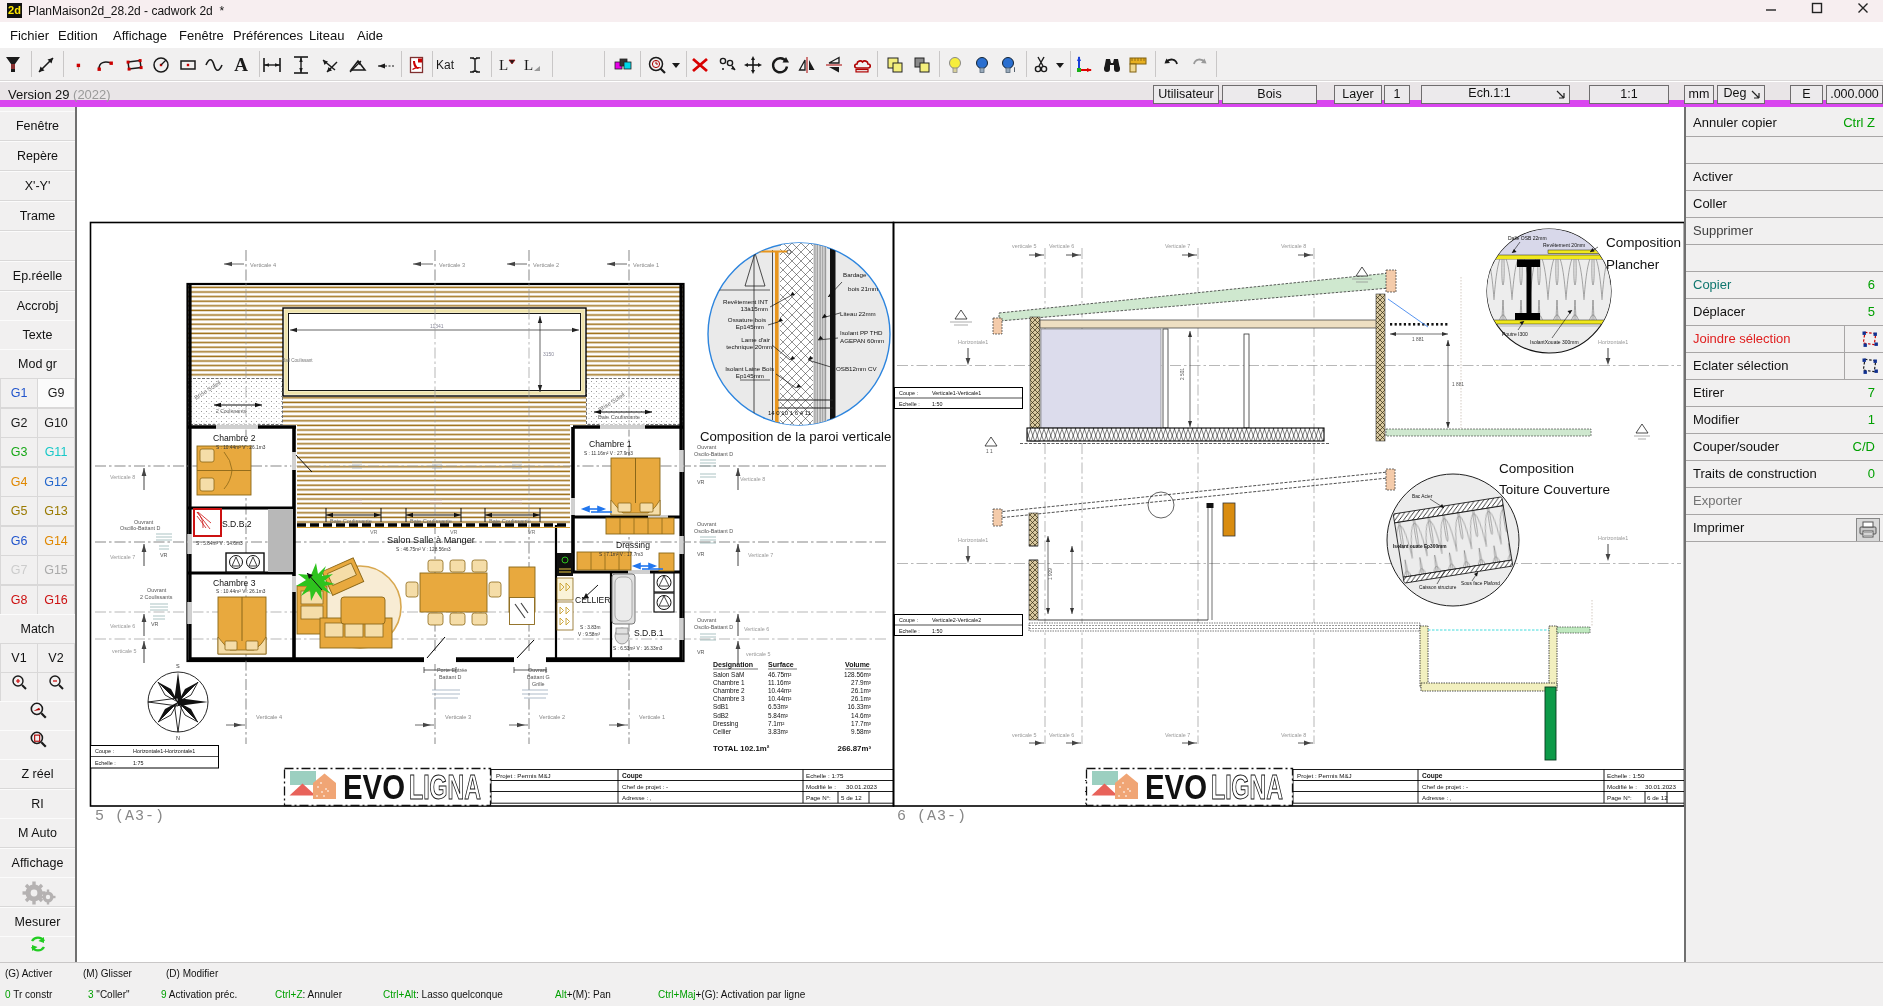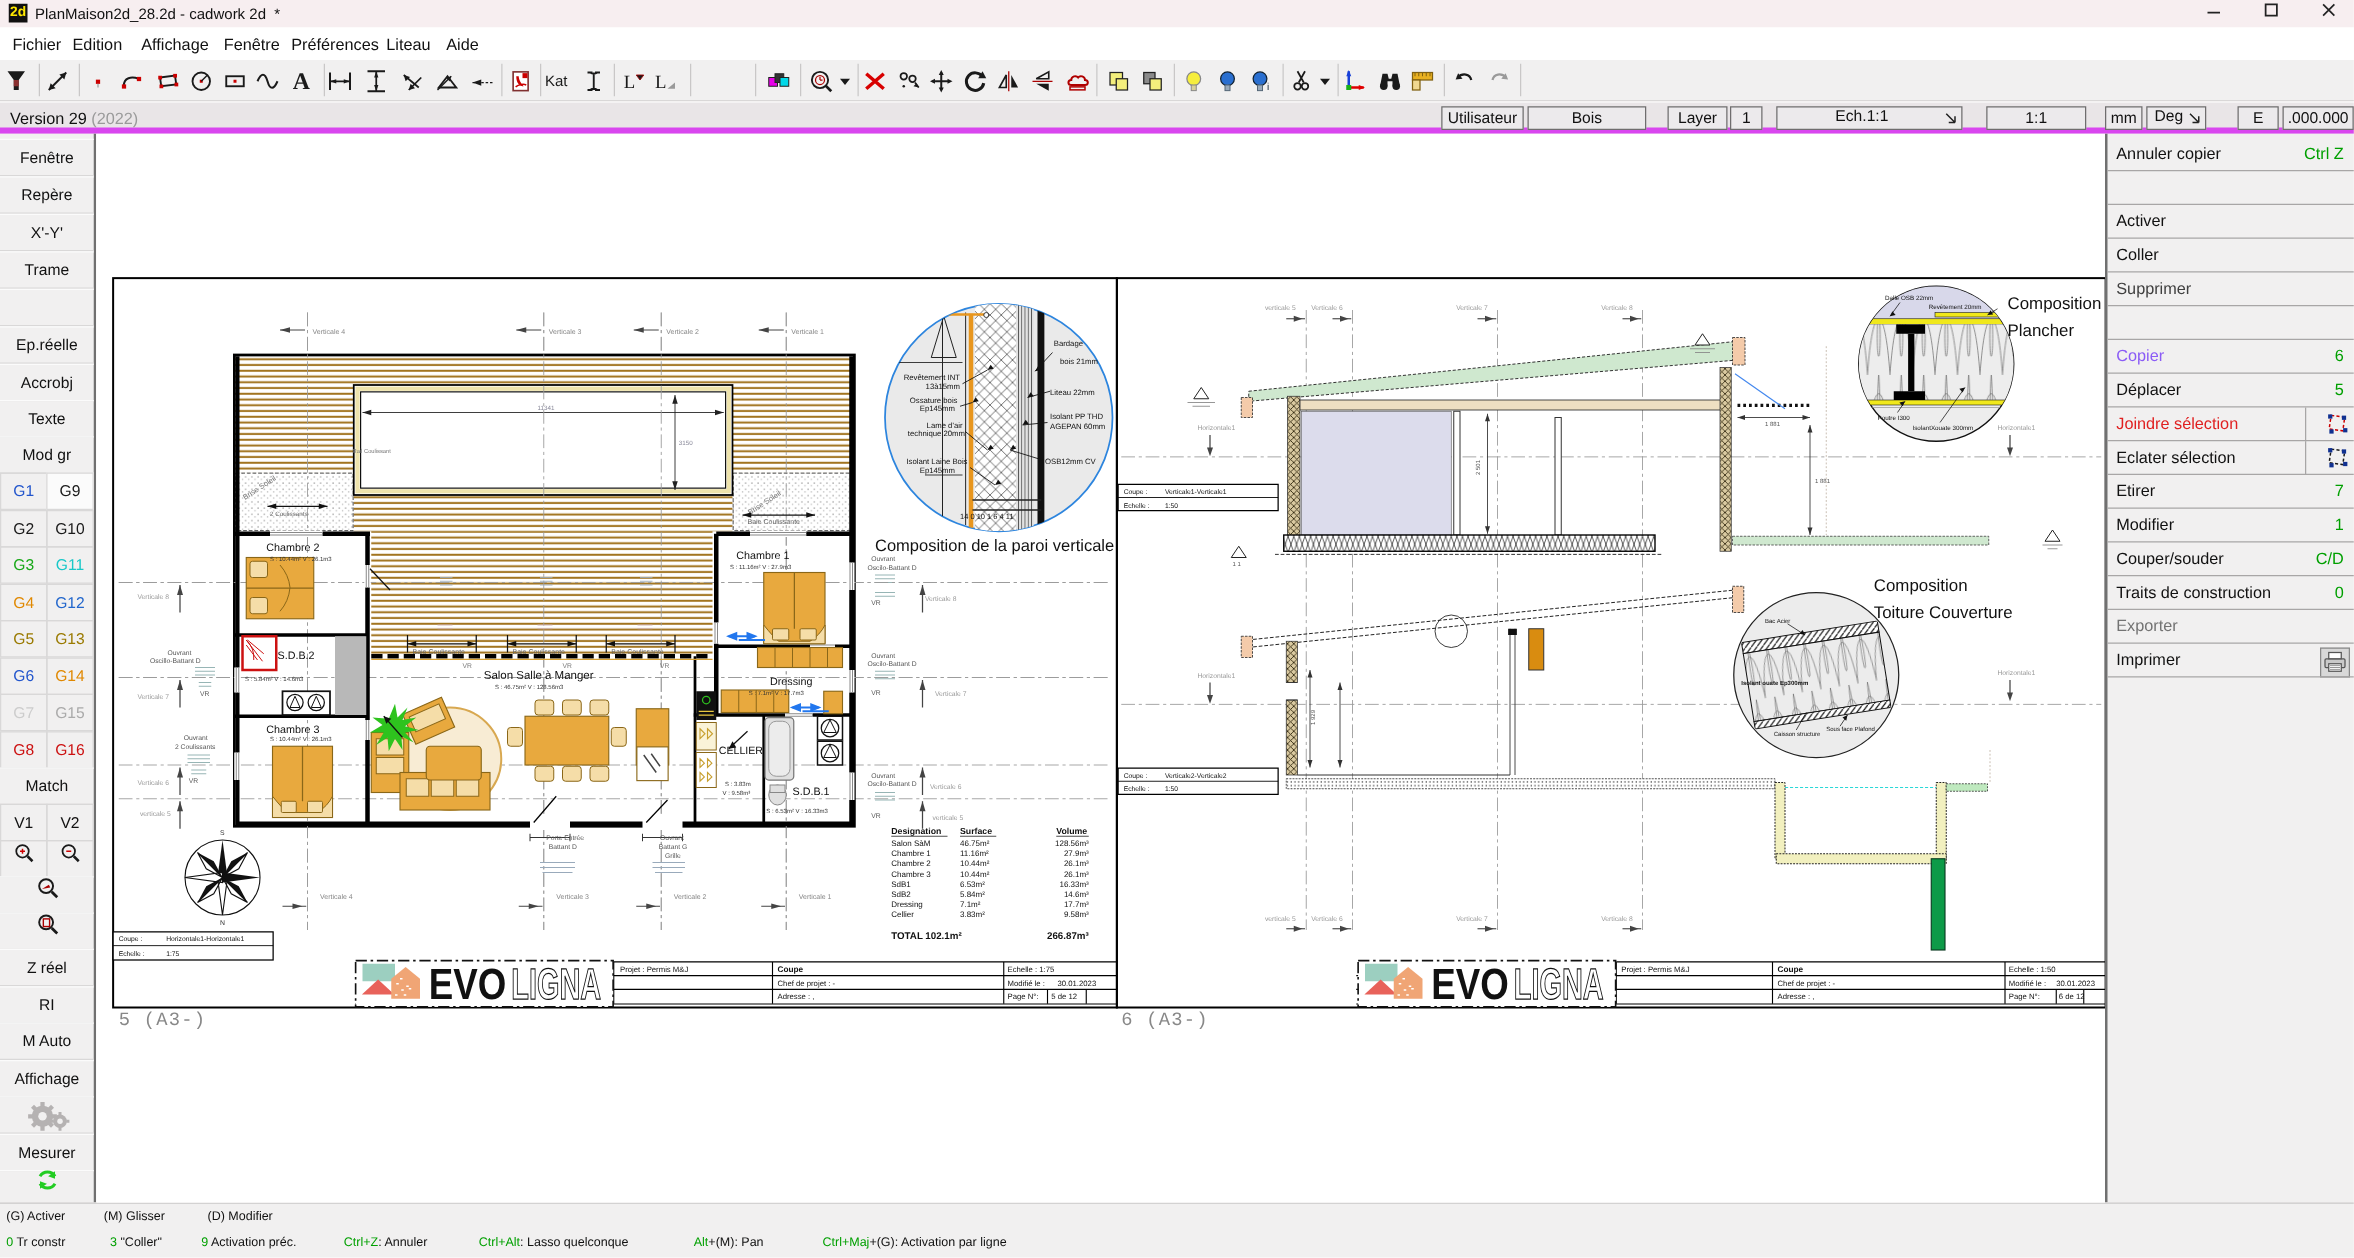--- a/index.html
+++ b/index.html
@@ -5,21 +5,21 @@
 html,body{width:1883px;height:1006px;overflow:hidden;font-family:"Liberation Sans",sans-serif;background:#fff}
 #titlebar{position:absolute;left:0;top:0;width:1883px;height:22px;background:#f7eef0;font-size:12px;color:#111}
 #titlebar .tt{position:absolute;left:28px;top:4px}
 .winbtn{position:absolute;top:0;width:14px;height:20px}
 #appicon{position:absolute;left:7px;top:3px;width:15px;height:15px;background:#111;color:#ffe800;font-weight:bold;font-size:11px;line-height:15px;text-align:center}
 #menubar{position:absolute;left:0;top:22px;width:1883px;height:26px;background:#ffffff}
 #menubar span{position:absolute;top:6px;font-size:13px;color:#111}
 #toolbar{position:absolute;left:0;top:48px;width:1883px;height:33px;background:#f1f0f0;border-bottom:1px solid #d9d7d7}
 .ti{position:absolute;top:5px;width:24px;height:24px}
 .tsep{position:absolute;top:3px;width:1px;height:26px;background:#c9c7c7}
-#versionbar{position:absolute;left:0;top:82px;width:1883px;height:25px;background:#e9e5e7;border-bottom:5px solid #d946ef}
+#versionbar{position:absolute;left:0;top:82px;width:1883px;height:25px;background:#e9e5e7;border-bottom:7px solid #d946ef}
 #versionbar .vtx{position:absolute;top:5px;font-size:13px;color:#111}
 .vfield{position:absolute;top:3px;height:19px;border:1px solid #6f6d6e;font-size:12.5px;color:#111;text-align:center;background:#eceaec}
 #leftpanel{position:absolute;left:0;top:107px;width:77px;height:855px;background:#f1f0f0;border-right:2px solid #707070}
 .lbtn{position:absolute;left:0;width:75px;height:30px;font-size:12.5px;color:#111;text-align:center;line-height:29px;border-top:1px solid #fbfbfb;border-bottom:1px solid #d9d8d8}
 .gbtn{position:absolute;width:38px;height:30px;font-size:12.5px;text-align:center;line-height:29px;border:1px solid #d9d8d8}
 #rightpanel{position:absolute;left:1684px;top:107px;width:199px;height:855px;background:#f1f0f0;border-left:2px solid #707070}
 .rrow{position:absolute;left:0;width:197px;height:27px;font-size:13px;color:#111}
 .rrow .lab{position:absolute;left:7px;top:5px;white-space:nowrap}
 .rrow .sc{position:absolute;right:8px;top:5px;color:#00a000}
 .ric{position:absolute;right:3px;top:3px}
@@ -384,21 +384,21 @@
  <div class="rrow" style="top:56.5px">
       <span class="lab" style="color:#111">Activer</span>
     </div>
  <div class="rrow" style="top:83.5px">
       <span class="lab" style="color:#111">Coller</span>
     </div>
  <div class="rrow" style="top:110.5px">
       <span class="lab" style="color:#404040">Supprimer</span>
     </div>
  <div class="rrow" style="top:164.5px">
-      <span class="lab" style="color:#8b5cf6">Copier</span>
+      <span class="lab" style="color:#0f766e">Copier</span>
       <span class="sc">6</span>
     </div>
  <div class="rrow" style="top:191.5px">
       <span class="lab" style="color:#111">Déplacer</span>
       <span class="sc">5</span>
     </div>
  <div class="rrow" style="top:218.5px">
       <span class="lab" style="color:#e02020">Joindre sélection</span>
       <span class="ric"><svg width="20" height="20" viewBox="0 0 20 20">
           <rect x="4" y="4" width="11" height="11" fill="none" stroke="#cc0000" stroke-width="1.2" stroke-dasharray="2.5 1.8" transform="rotate(8 10 10)"></rect>

